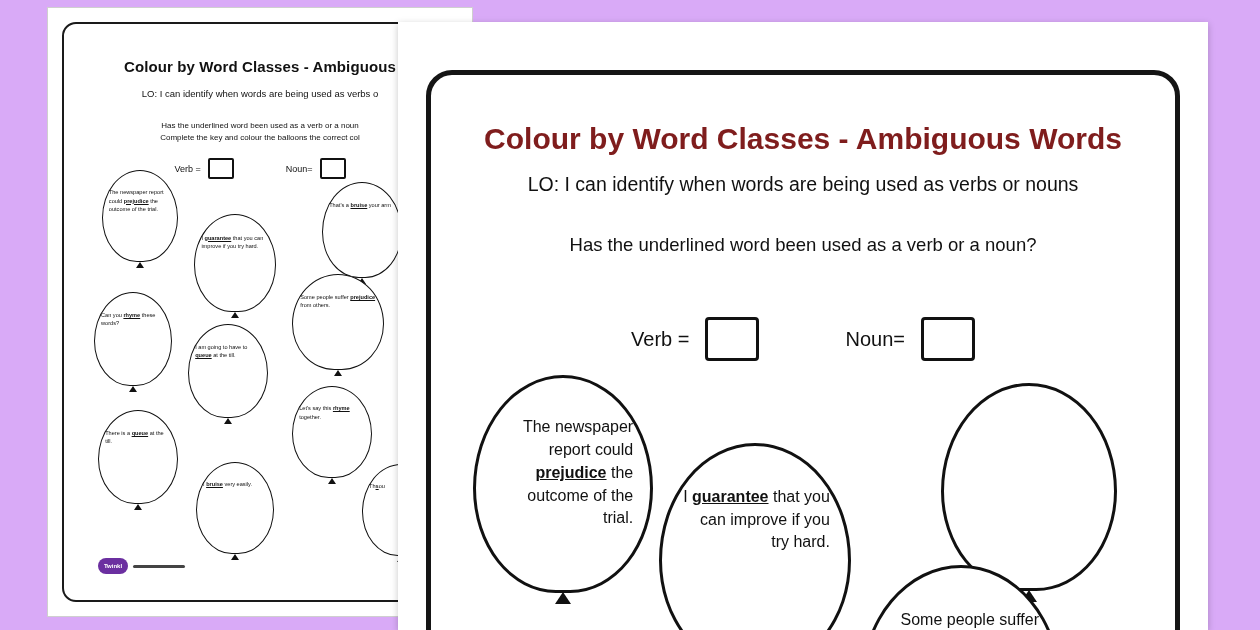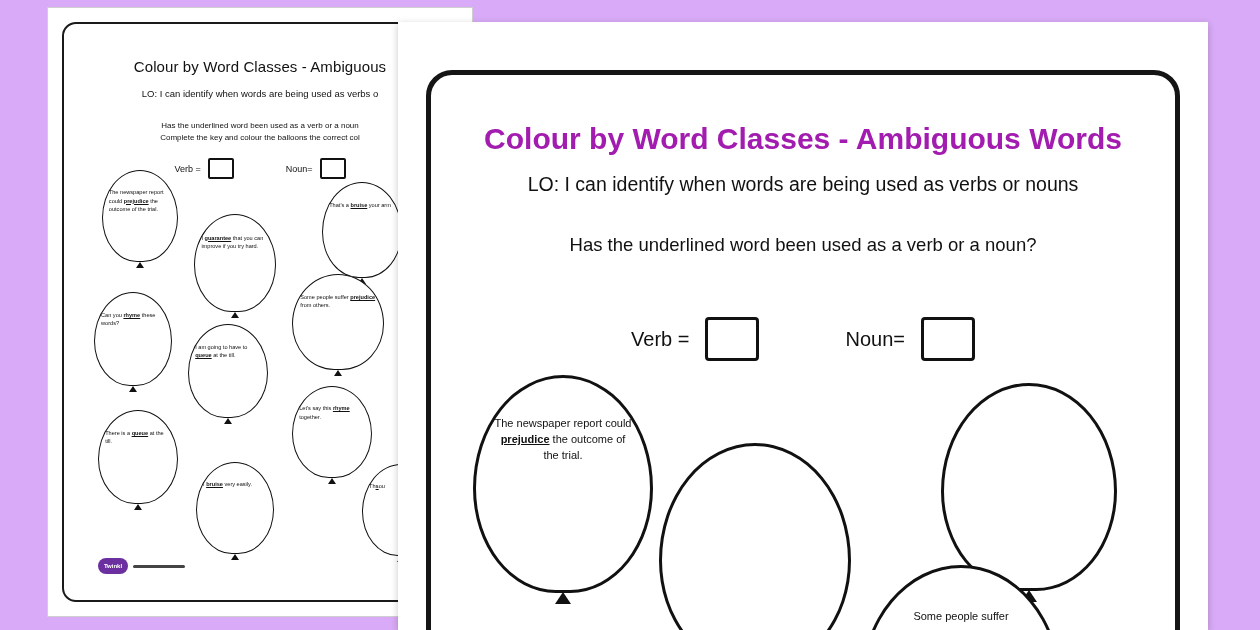--- a/index.html
+++ b/index.html
@@ -36,21 +36,21 @@
     border-radius: 14px;
     overflow: hidden;
   }
   .sheet-back .title {
     position: absolute;
     top: 34px;
     left: 0;
     right: 0;
     text-align: center;
     font-size: 15px;
-    font-weight: normal;
+    font-weight: bold;
     color: #111;
     white-space: nowrap;
     letter-spacing: 0.1px;
   }
   .sheet-back .lo {
     position: absolute;
     top: 64px;
     left: 0;
     right: 0;
     text-align: center;
@@ -185,21 +185,21 @@
     background: #fff;
   }
   .front-title {
     position: absolute;
     top: 47px;
     left: 0;
     right: 0;
     text-align: center;
     font-size: 30px;
     font-weight: bold;
-    color: #a21caf;
+    color: #7f1d1d;
     white-space: nowrap;
   }
   .front-lo {
     position: absolute;
     top: 98px;
     left: 0;
     right: 0;
     text-align: center;
     font-size: 19.5px;
     color: #111;
@@ -265,23 +265,23 @@
     height: 0;
     border-left: 8px solid transparent;
     border-right: 8px solid transparent;
     border-bottom: 12px solid #111;
   }
   .balloon .txt {
     position: absolute;
     left: 11%;
     right: 11%;
     top: 19%;
-    font-size: 11px;
+    font-size: 16px;
     line-height: 1.42;
-    text-align: center;
+    text-align: right;
     color: #111;
   }
   .balloon .txt b {
     font-weight: bold;
     text-decoration: underline;
   }
 </style>
 </head>
 <body>
 
@@ -392,20 +392,21 @@
 
     <div class="balloon" style="left:42px; top:300px; width:180px; height:218px;">
       <div class="body"></div>
       <div class="knot"></div>
       <div class="txt"><span>The newspaper report could </span><b>prejudice</b><span> the outcome of the trial.</span></div>
     </div>
 
     <div class="balloon" style="left:228px; top:368px; width:192px; height:226px;">
       <div class="body"></div>
 
+      <div class="txt"><span>I </span><b>guarantee</b><span> that you can improve if you try hard.</span></div>
     </div>
 
     <div class="balloon" style="left:510px; top:308px; width:176px; height:208px;">
       <div class="body"></div>
       <div class="knot"></div>
     </div>
 
     <div class="balloon" style="left:430px; top:490px; width:200px; height:230px;">
       <div class="body"></div>
 

